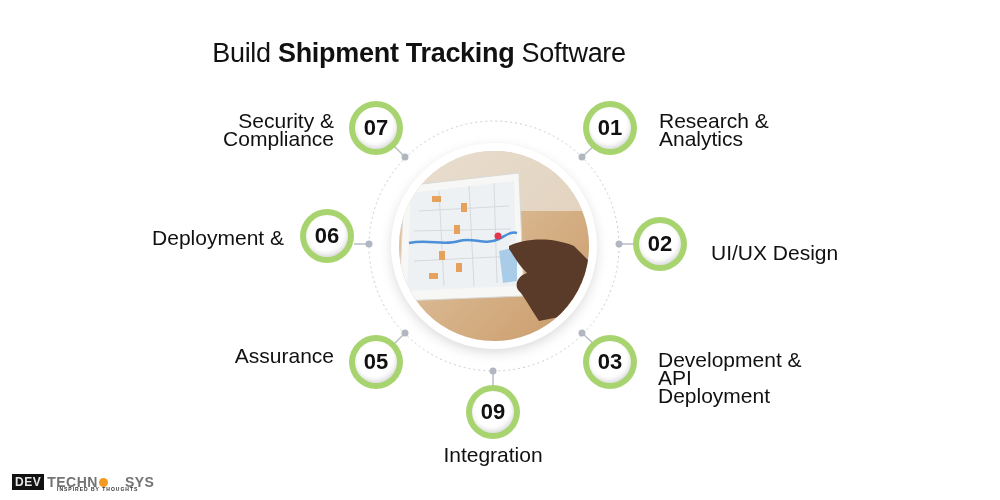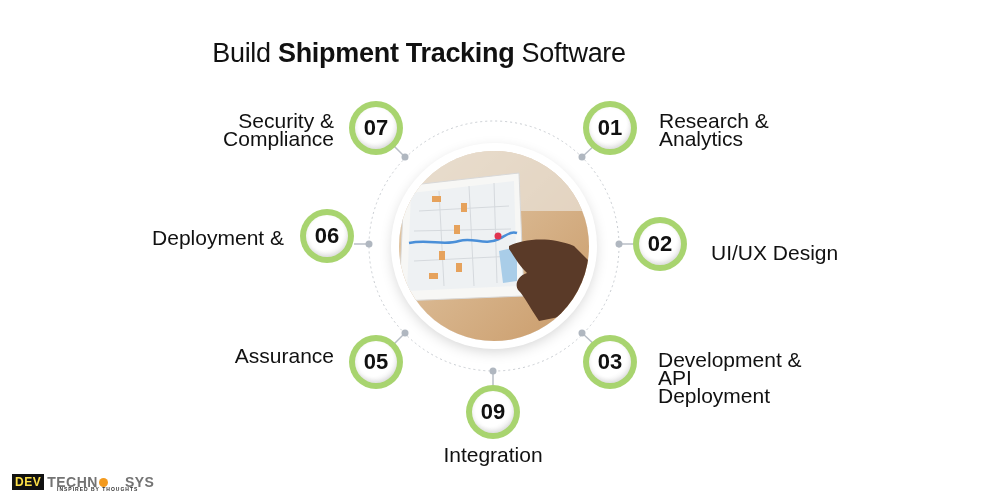--- a/index.html
+++ b/index.html
@@ -7,21 +7,21 @@
   .title{position:absolute;left:0;top:38px;width:838px;text-align:center;font-size:27px;letter-spacing:-0.3px;color:#111;}
   .title b{font-weight:700;}
   svg.ring{position:absolute;left:0;top:0;}
   .photo{position:absolute;left:399px;top:151px;width:190px;height:190px;border-radius:50%;overflow:hidden;box-shadow:0 0 0 8px #fff,0 4px 14px 6px rgba(0,0,0,0.18);}
   .badge{position:absolute;width:54px;height:54px;border-radius:50%;background:#a8d46f;display:flex;align-items:center;justify-content:center;}
   .badge .inner{width:42px;height:42px;border-radius:50%;background:radial-gradient(circle at 40% 35%,#ffffff 55%,#e2e2e2 100%);display:flex;align-items:center;justify-content:center;font-size:22px;font-weight:700;color:#111;box-shadow:inset 0 -2px 4px rgba(0,0,0,0.1);}
   .label{position:absolute;font-size:21px;font-weight:400;line-height:18px;color:#111;}
   .label.r{text-align:right;}
   .label.c{text-align:center;}
   .logo{position:absolute;left:12px;top:471px;height:22px;display:flex;align-items:center;font-weight:700;font-size:14px;}
-  .logo .dev{background:#111;color:#fde047;padding:1px 3px;font-size:12px;letter-spacing:0.5px;}
+  .logo .dev{background:#111;color:#e5e5e5;padding:1px 3px;font-size:12px;letter-spacing:0.5px;}
   .logo .tech{color:#737373;margin-left:3px;letter-spacing:0.5px;}
   .logo .gear{display:inline-block;width:9px;height:9px;border-radius:50%;background:#f39a1e;margin:0 1px;}
   .logo .tag{position:absolute;left:45px;top:15px;font-size:5px;letter-spacing:1px;color:#333;font-weight:700;white-space:nowrap;}
 </style>
 </head>
 <body>
 
 <div class="title"><span>Build </span><b>Shipment Tracking</b><span> Software</span></div>
 
 <svg class="ring" width="1000" height="500">

